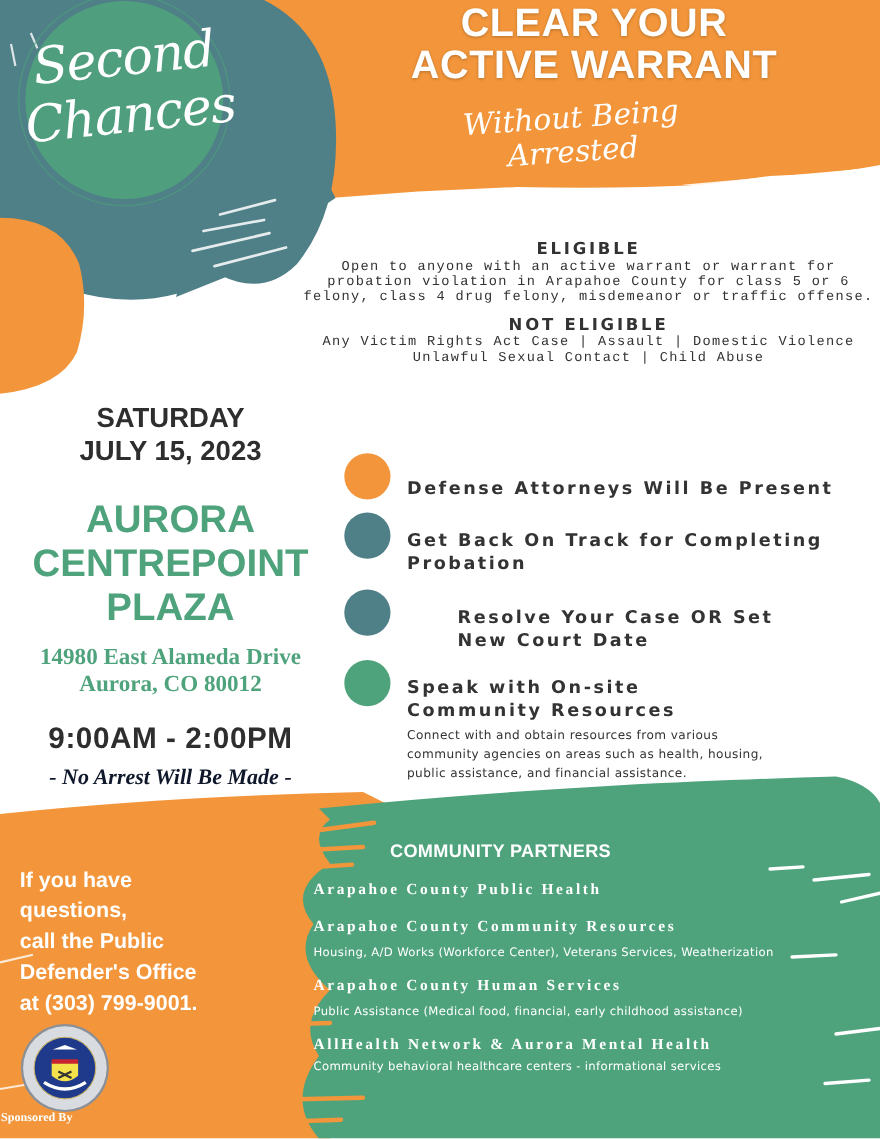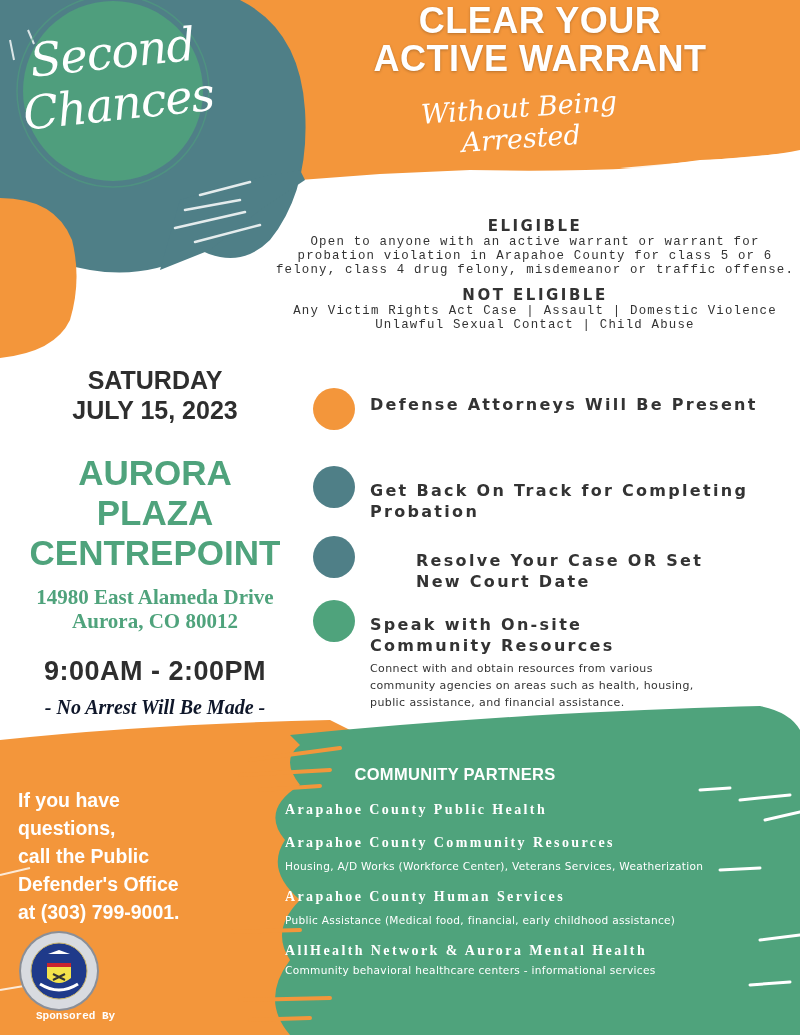--- a/index.html
+++ b/index.html
@@ -76,35 +76,35 @@
     margin-right: 15px; margin-top: 2px;
   }
   .feature .txt {
     font-family: "DejaVu Sans", sans-serif; font-weight: bold; color: #333333;
     font-size: 16px; line-height: 21px; letter-spacing: 2.3px; margin-top: 16px;
   }
   .feature .desc {
     margin-top: 4px; font-family: "DejaVu Sans", sans-serif; font-weight: normal;
     font-size: 11px; line-height: 17px; letter-spacing: 0.4px; color: #333333;
   }
-  .f1 { top: 386px; } .f1 .txt { margin-top: 8px; }
+  .f1 { top: 410px; align-items: flex-end; } .f1 .txt { margin-top: 8px; }
   .f2 { top: 464px; }
   .f3 { top: 534px; gap: 46px; }
   .f4 { top: 598px; }
 
   
   .contact {
     left: 18px; top: 786px; width: 240px;
     font-family: "Liberation Sans", sans-serif; font-weight: bold; color: #ffffff;
     font-size: 19.5px; line-height: 28px;
   }
   .seal { left: 18px; top: 930px; width: 82px; height: 82px; }
   .sponsored {
-    left: 36px; top: 1010px; width: 100px;
-    font-family: Liberation Mono, monospace; font-weight: bold; color: #ffffff; font-size: 11px;
+    left: 1px; top: 1010px; width: 100px;
+    font-family: Liberation Serif, serif; font-weight: bold; color: #ffffff; font-size: 11px;
   }
 
   
   .partners { left: 285px; top: 765px; width: 515px; color: #ffffff; }
   .partners .ptitle {
     text-align: center; width: 300px; margin-left: 20px;
     font-family: "Liberation Sans", sans-serif; font-weight: bold; font-size: 16.5px;
     letter-spacing: 0.3px; margin-bottom: 16px;
   }
   .partner { margin-bottom: 13px; }
@@ -167,22 +167,22 @@
   <h3>NOT ELIGIBLE</h3>
   <p>Any Victim Rights Act Case | Assault | Domestic Violence</p>
   <p>Unlawful Sexual Contact | Child Abuse</p>
 </div>
 
 <div class="abs leftcol">
   <div class="date-line">SATURDAY</div>
   <div class="date-line">JULY 15, 2023</div>
   <div class="venue">
     <div>AURORA</div>
+    <div>CENTREPOINT</div>
     <div>PLAZA</div>
-    <div>CENTREPOINT</div>
   </div>
   <div class="address">
     <div>14980 East Alameda Drive</div>
     <div>Aurora, CO 80012</div>
   </div>
   <div class="hours">9:00AM - 2:00PM</div>
   <div class="no-arrest">- No Arrest Will Be Made -</div>
 </div>
 
 <div class="abs feature f1">

